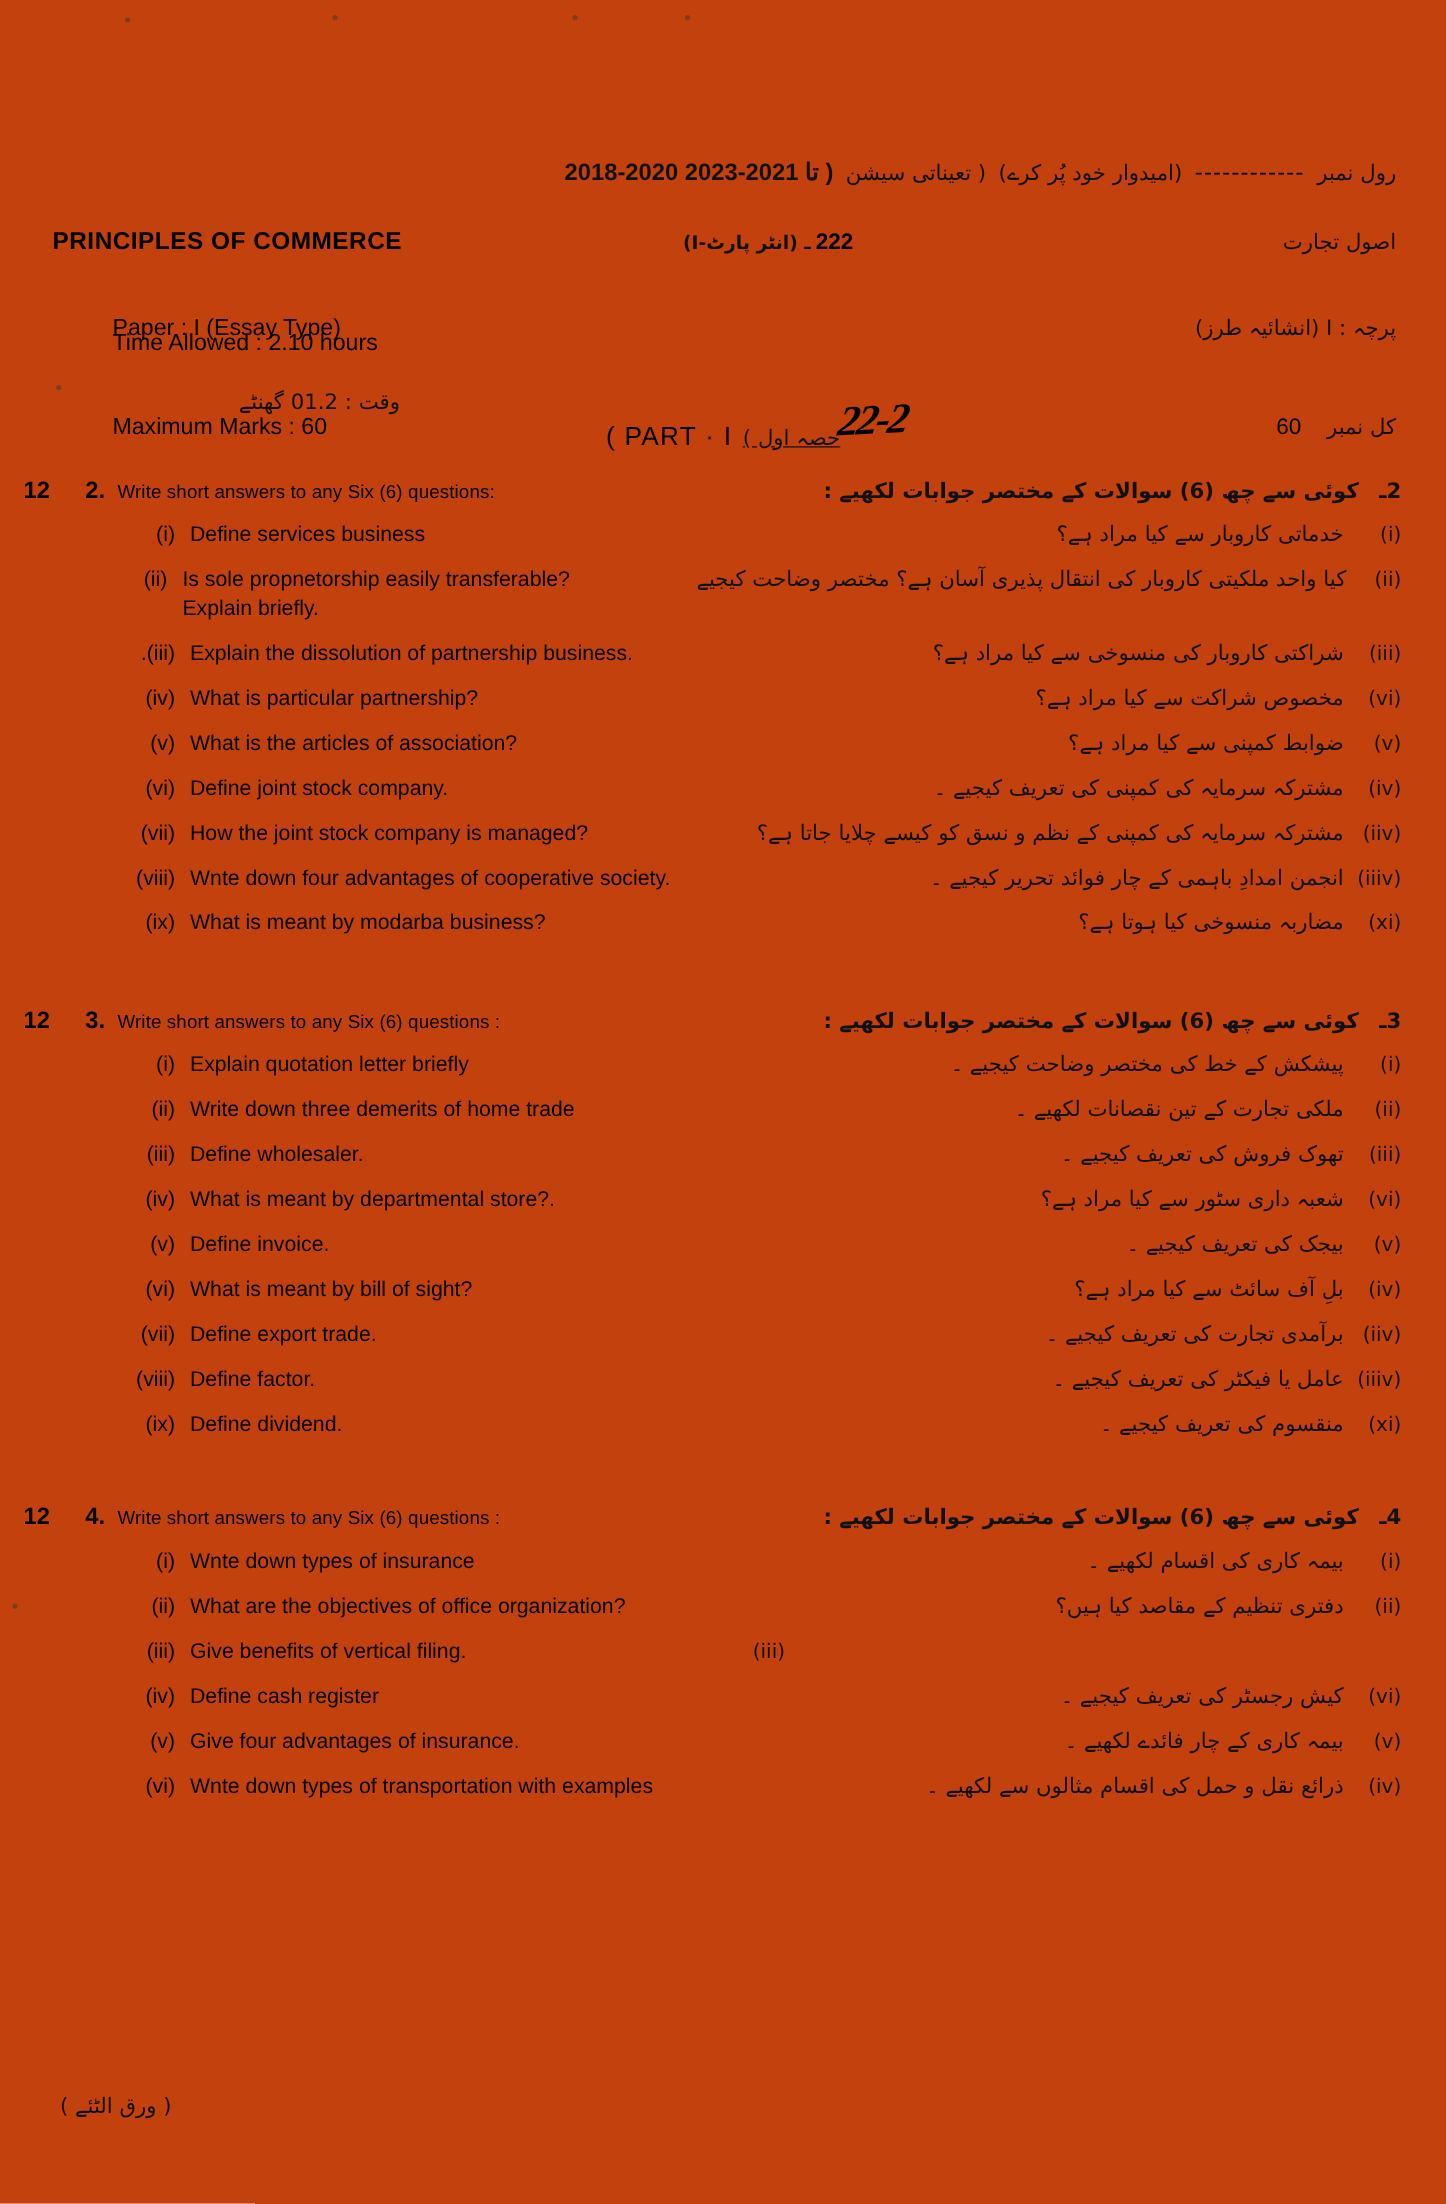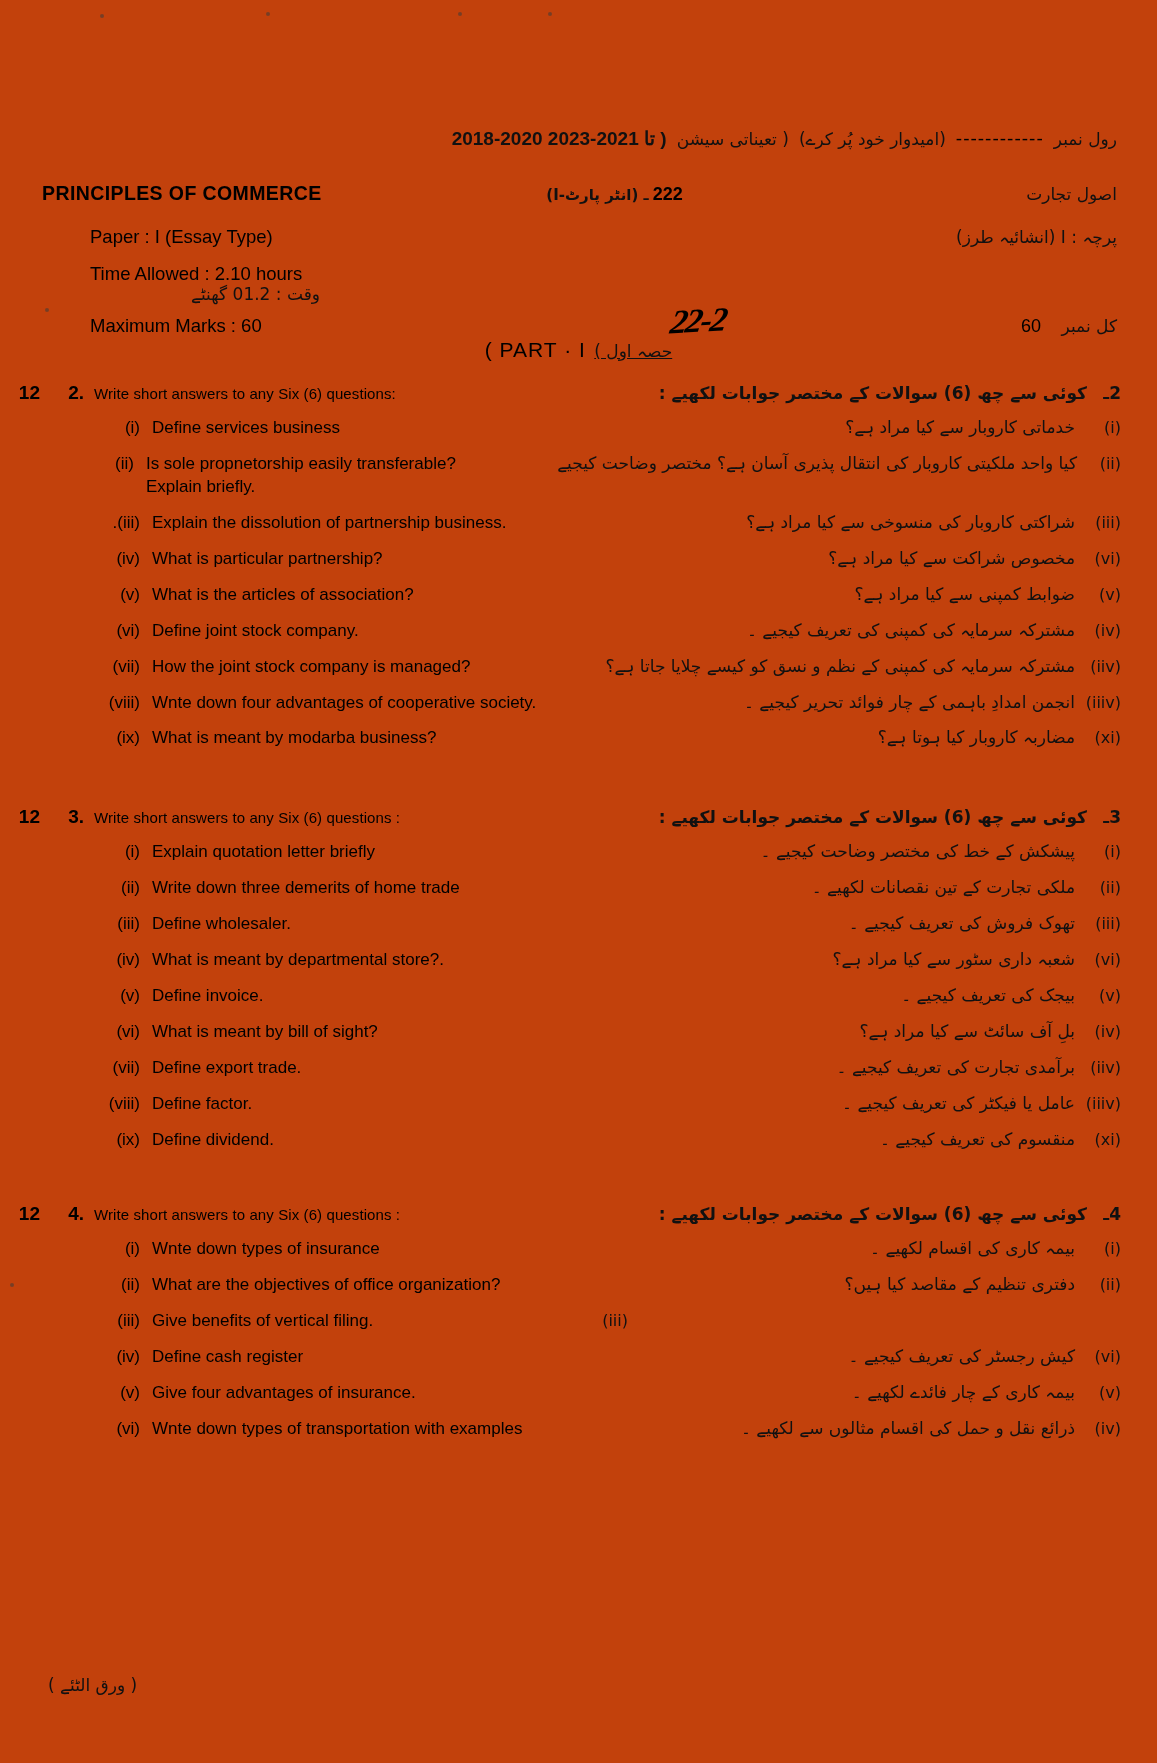--- a/index.html
+++ b/index.html
@@ -83,21 +83,21 @@
 
   .metarow {
     position: absolute;
     left: 90px; right: 40px;
     display: flex;
     align-items: baseline;
     font-size: 18.5px;
   }
   .metarow .meta-en { width: 420px; }
   .metarow .meta-mid { flex: 1; text-align: center; }
-  .metarow .meta-ur { width: 230px; text-align: right; }
+  .metarow .meta-ur { width: 230px; text-align: right; margin-top: 28px; }
   .meta-ur-num { font-family: "Liberation Sans", sans-serif; font-size: 18px; }
 
   .stamp {
     font-family: "Liberation Serif", serif;
     font-style: italic;
     font-weight: bold;
     font-size: 34px;
     letter-spacing: -2px;
     transform: skewX(-12deg) rotate(-3deg);
     display: inline-block;
@@ -304,21 +304,21 @@
           <span class="sp"></span>
           <span class="rn">(viii)</span>
           <span class="en">Wnte down four advantages of cooperative society.</span>
           <span class="ur urdu">انجمن امدادِ باہمی کے چار فوائد تحریر کیجیے ۔</span>
           <span class="rn-ur urdu">(viii)</span>
         </div>
         <div class="subrow">
           <span class="sp"></span>
           <span class="rn">(ix)</span>
           <span class="en">What is meant by modarba business?</span>
-          <span class="ur urdu">مضاربہ کاروبار کیا ہوتا ہے؟</span>
+          <span class="ur urdu">مضاربہ منسوخی کیا ہوتا ہے؟</span>
           <span class="rn-ur urdu">(ix)</span>
         </div>
       </div>
   </div>
 
   <div class="qblock" style="top:806px;">
     <div class="qhead">
       <span class="marks">12</span>
       <span class="qnum">3.</span>
       <span class="qtext-en">Write short answers to any Six (6) questions :</span>

